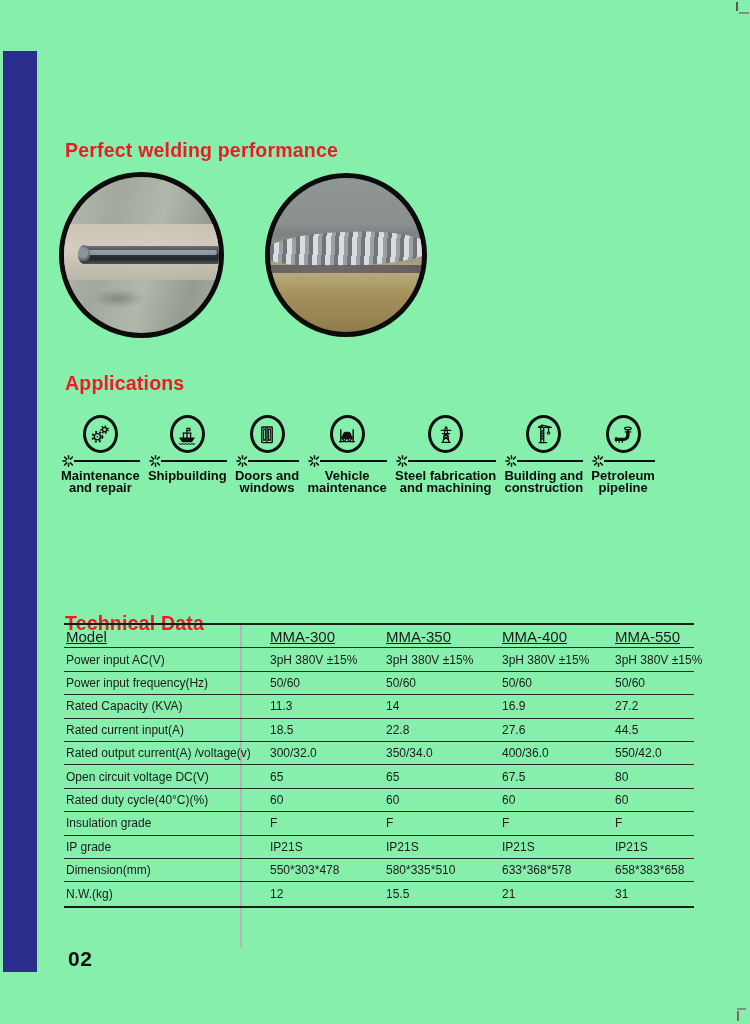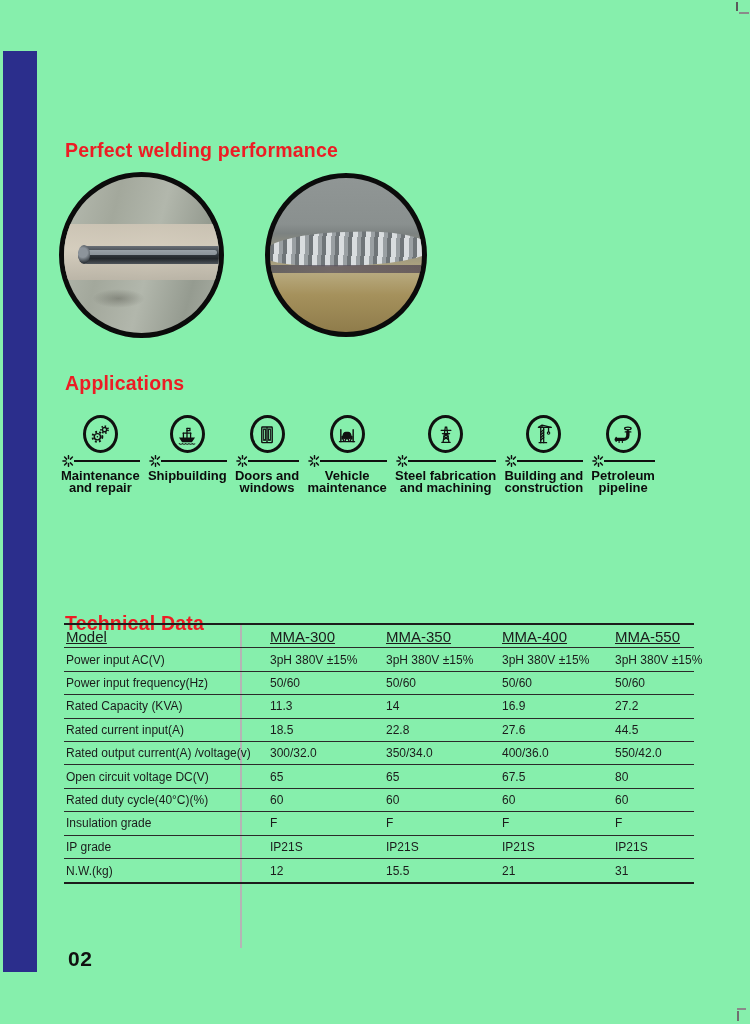--- a/index.html
+++ b/index.html
@@ -416,20 +416,27 @@
         <div class="cv">F</div>
       </div>
       <div class="trow">
         <div class="c0">IP grade</div>
         <div class="cv">IP21S</div>
         <div class="cv">IP21S</div>
         <div class="cv">IP21S</div>
         <div class="cv">IP21S</div>
       </div>
       <div class="trow">
+        <div class="c0">Dimension(mm)</div>
+        <div class="cv">550*303*478</div>
+        <div class="cv">580*335*510</div>
+        <div class="cv">633*368*578</div>
+        <div class="cv">658*383*658</div>
+      </div>
+      <div class="trow">
         <div class="c0">N.W.(kg)</div>
         <div class="cv">12</div>
         <div class="cv">15.5</div>
         <div class="cv">21</div>
         <div class="cv">31</div>
       </div>
     </div>
 
   <div class="page-num">02</div>
 

